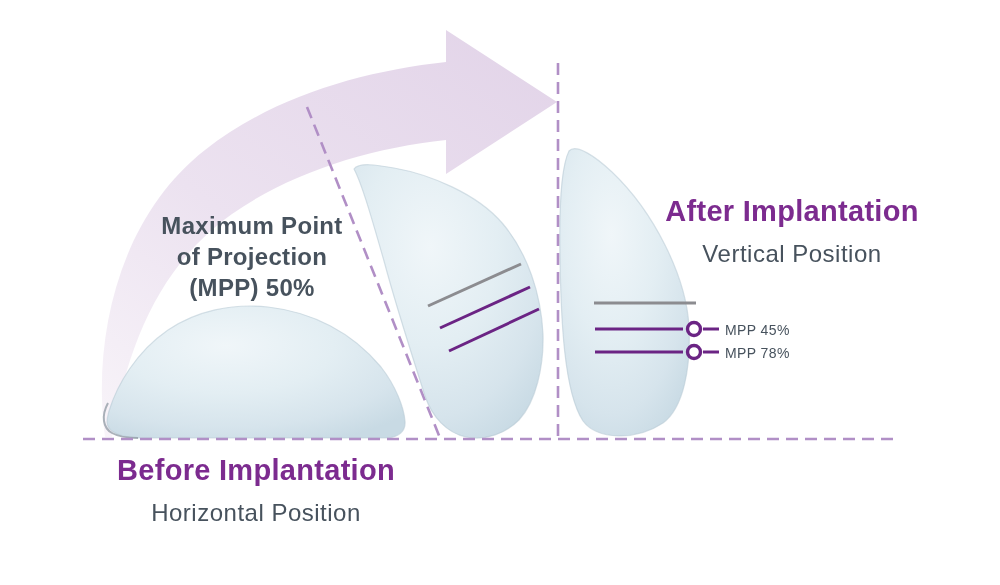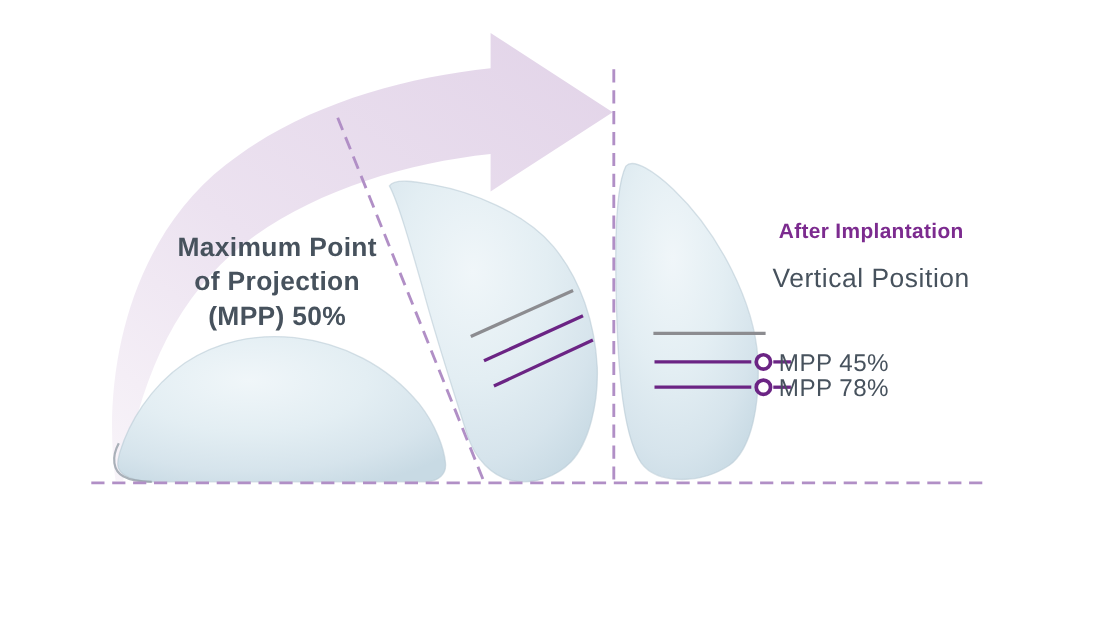--- a/index.html
+++ b/index.html
@@ -17,35 +17,35 @@
 
   .mpp50-note {
     left: 132px; top: 210px; width: 240px;
     font-size: 24px; line-height: 31px;
     color: var(--text-slate, #424d58);
     letter-spacing: 0.3px;
     white-space: pre-line;
     font-weight: bold;
   }
   .caption-title {
-    font-size: 19px; font-weight: 700; letter-spacing: 0.3px;
+    font-size: 29px; font-weight: 700; letter-spacing: 0.3px;
     color: var(--title-purple, #7c2b8f);
     line-height: 30px;
   }
   .caption-sub {
     font-size: 24px; font-weight: 400; letter-spacing: 0.5px;
     color: var(--text-slate, #4b565f);
     line-height: 28px; margin-top: 14px;
   }
   .before-block { left: 106px; top: 455px; width: 300px; }
   .after-block  { left: 642px; top: 196px; width: 300px; }
 
   .mpp-label {
-    position: absolute; left: 708px;
-    font-size: 22px; letter-spacing: 0.4px;
+    position: absolute; left: 725px;
+    font-size: 14px; letter-spacing: 0.4px;
     color: var(--text-slate, #515b65);
     line-height: 24px; text-align: left;
   }
   .mpp-45 { top: 318px; }
   .mpp-40 { top: 341px; }
 
   .guide { stroke: var(--dashed-purple, #b18fc6); stroke-width: 2.6; stroke-dasharray: 12 7; fill: none; }
   .marker-purple { stroke: var(--marker-purple, #6b2484); stroke-width: 3; fill: none; }
   .marker-gray { stroke: var(--marker-gray, #8c8c90); stroke-width: 3; fill: none; }
   .marker-dot { stroke: var(--marker-purple, #6b2484); stroke-width: 3.4; fill: #ffffff; }
@@ -127,20 +127,24 @@
     <line class="marker-purple" x1="703" y1="352" x2="719" y2="352"></line>
 
     <line class="guide" x1="83" y1="439" x2="893" y2="439"></line>
     <line class="guide" x1="558" y1="63" x2="558" y2="440"></line>
   </svg>
 
   <div class="txt mpp50-note">Maximum Point
 of Projection
 (MPP) 50%</div>
 
+  <div class="txt before-block">
+    <div class="caption-title">Before Implantation</div>
+    <div class="caption-sub">Horizontal Position</div>
+  </div>
 
   <div class="txt after-block">
     <div class="caption-title">After Implantation</div>
     <div class="caption-sub">Vertical Position</div>
   </div>
 
   <div class="mpp-label mpp-45">MPP 45%</div>
   <div class="mpp-label mpp-40">MPP 78%</div>
 
 </div>

